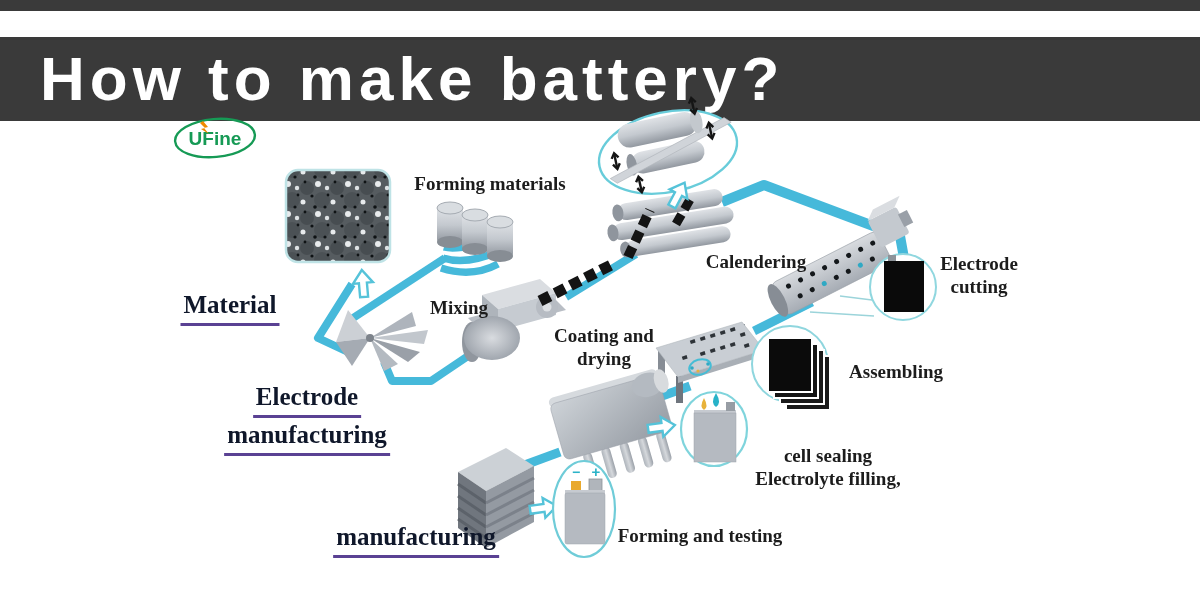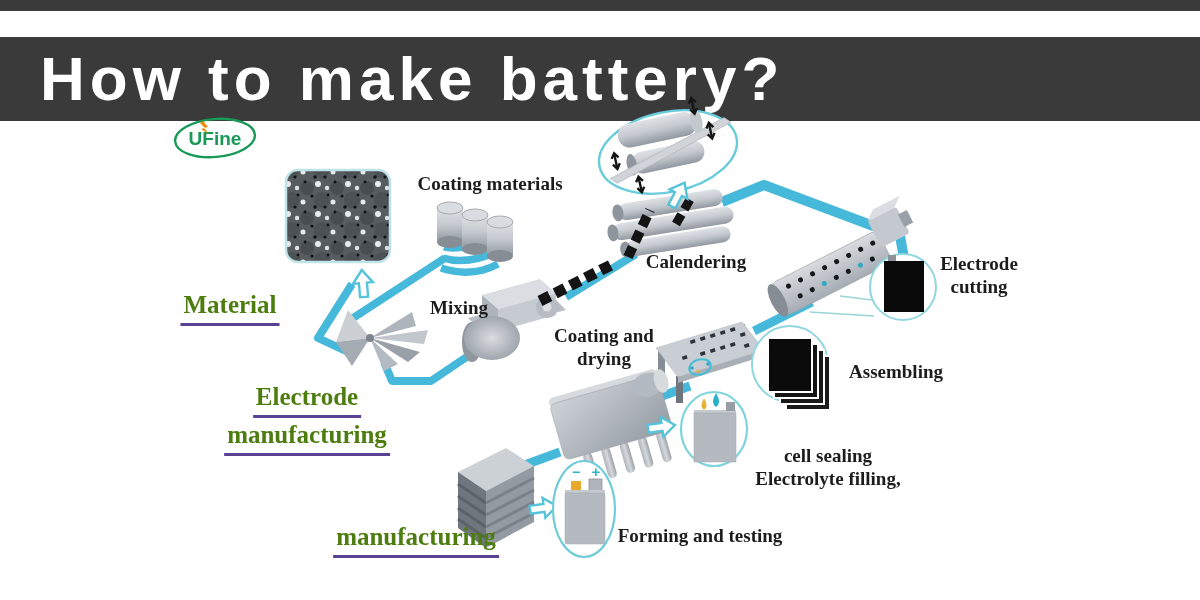--- a/index.html
+++ b/index.html
@@ -16,21 +16,21 @@
     font-family:"Liberation Sans", sans-serif;font-weight:bold;font-size:62px;
     color:#ffffff;letter-spacing:5px;white-space:nowrap;line-height:1;
   }
   .diagram-svg{position:absolute;left:0;top:0;width:1200px;height:600px;}
   .step-label{
     position:absolute;transform:translateX(-50%);text-align:center;
     color:#1c1c1c;font-weight:bold;font-size:19px;line-height:23px;white-space:nowrap;
   }
   .phase-label{
     position:absolute;transform:translateX(-50%);text-align:center;
-    color:#4d7c0f;font-weight:bold;font-size:25px;line-height:34px;white-space:nowrap;
+    color:#0f172a;font-weight:bold;font-size:25px;line-height:34px;white-space:nowrap;
   }
   .phase-label .ln{display:block;}
   .phase-label .u{
     display:inline-block;border-bottom:3px solid #5a4193;padding:0 3px 1px 3px;
   }
   .flow{stroke:#46b9da;fill:none;stroke-linejoin:round;}
   .film{stroke:#141414;fill:none;stroke-dasharray:11 6;}
   .harrow{fill:#ffffff;stroke:#55c3d9;stroke-width:2.4;}
 </style>
 </head>
@@ -290,30 +290,30 @@
   </g>
 
   <g>
     <ellipse cx="215" cy="138" rx="40" ry="19" transform="rotate(-5 215 138)" fill="none" stroke="#169a55" stroke-width="2.4"></ellipse>
     <text x="215" y="145" font-family="Liberation Sans, sans-serif" font-size="19" font-weight="bold" fill="#169a55" text-anchor="middle">UFine</text>
     <polygon points="203,121 208,127 204,128 209,134 201,129 205,128 200,123" fill="#f08a00"></polygon>
   </g>
 </svg>
 
 <div class="step-label" style="left:490px;top:172px;">
-  <div>Coating materials</div>
+  <div>Forming materials</div>
 </div>
 <div class="step-label" style="left:427px;top:296px;margin-left:32px;">
   <div>Mixing</div>
 </div>
 <div class="step-label" style="left:604px;top:324px;">
   <div>Coating and</div>
   <div>drying</div>
 </div>
-<div class="step-label" style="left:696px;top:250px;">
+<div class="step-label" style="left:756px;top:250px;">
   <div>Calendering</div>
 </div>
 <div class="step-label" style="left:979px;top:252px;">
   <div>Electrode</div>
   <div>cutting</div>
 </div>
 <div class="step-label" style="left:896px;top:360px;text-align:right;">
   <div>Assembling</div>
 </div>
 <div class="step-label" style="left:828px;top:444px;">

